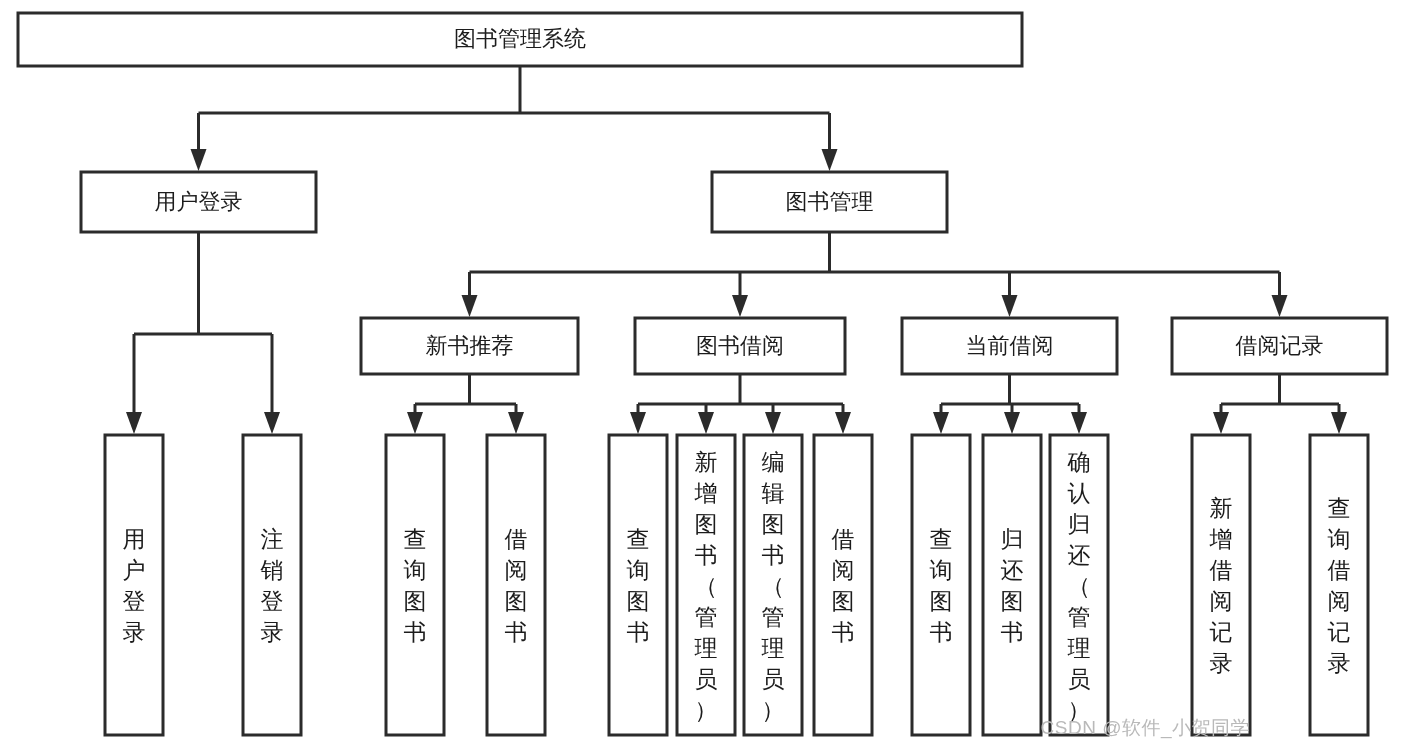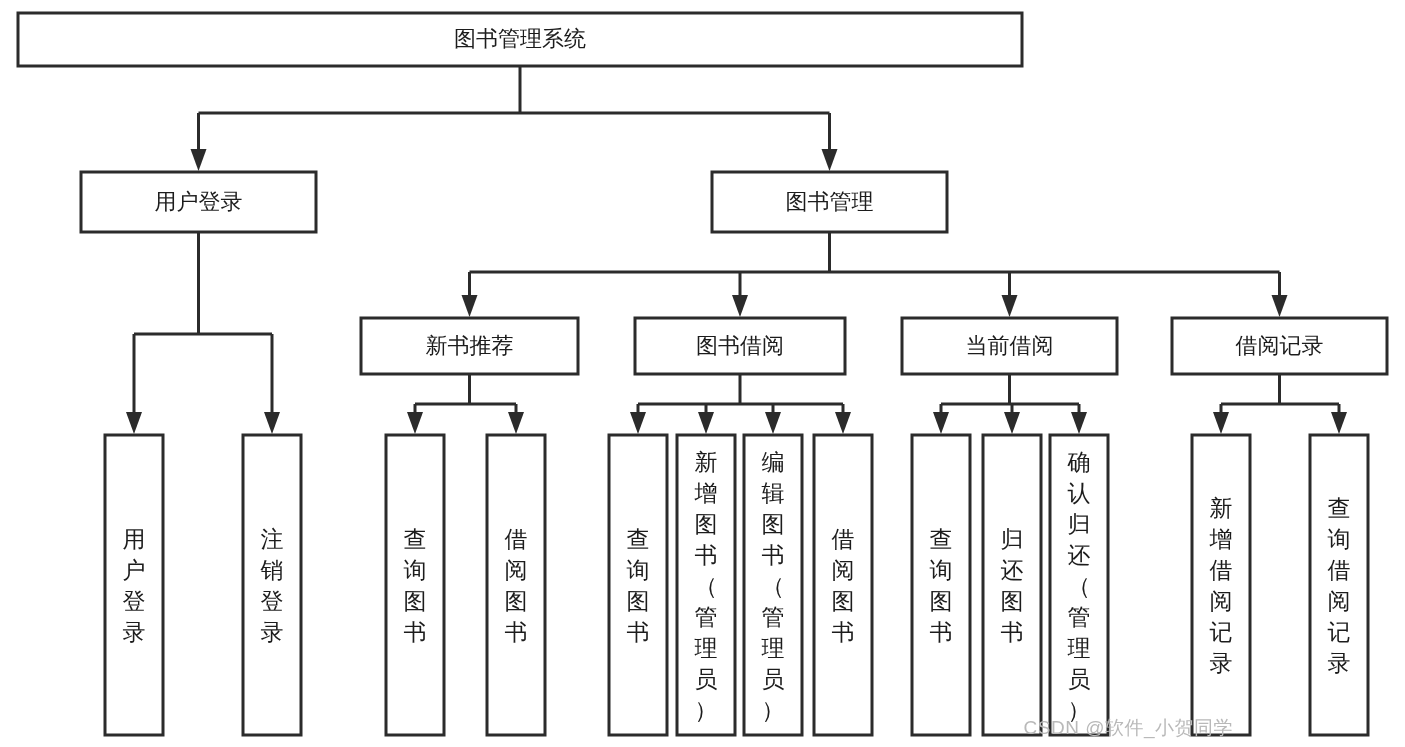--- a/index.html
+++ b/index.html
@@ -51,21 +51,21 @@
     dominant-baseline: middle;
   }
   .node-label-v {
     font-family: "Liberation Sans", "DejaVu Sans", sans-serif;
     font-size: 23px;
     fill: #1c1c1c;
     text-anchor: middle;
   }
   .watermark {
     position: absolute;
-    right: 25px;
+    right: 8px;
     bottom: 6px;
     font-family: "Liberation Sans", "DejaVu Sans", sans-serif;
     font-size: 19px;
     color: #b9b9b9;
     white-space: nowrap;
     letter-spacing: 0.5px;
     user-select: none;
   }
 </style>
 </head>

